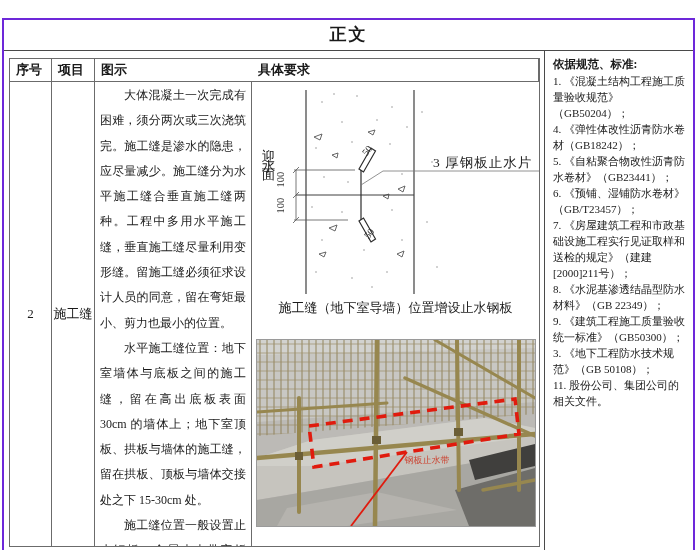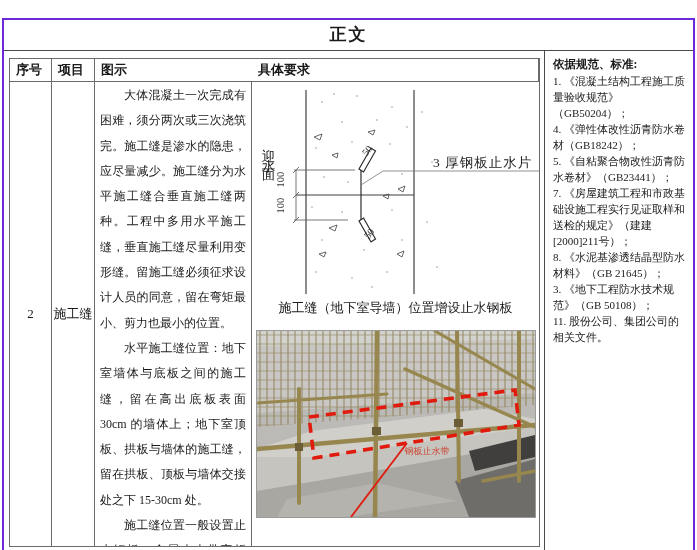--- a/index.html
+++ b/index.html
@@ -29,21 +29,21 @@
   .dlabel{position:absolute;font-size:13px;color:#1a1a1a;white-space:nowrap;}
   .water-face{left:7px;top:56px;writing-mode:vertical-rl;letter-spacing:10px;font-size:13.5px;}
   .dim{font-size:10.5px;transform:rotate(-90deg);transform-origin:center;color:#333;}
   .dim-top{left:21px;top:92px;}
   .dim-bottom{left:21px;top:118px;}
   .hook50{font-size:10px;color:#333;transform:rotate(-52deg);}
   .hook50-top{left:110px;top:63px;}
   .hook50-bottom{left:112px;top:146px;}
   .leader-label{left:167px;top:72px;font-size:13.5px;letter-spacing:1px;margin-left:14px;}
   .fig-caption{height:26px;line-height:24px;text-align:center;font-size:13px;flex:none;}
-  .photo{position:relative;flex:none;height:186px;width:278px;margin:8px auto;border:1px solid #9a9a9a;
+  .photo{position:relative;flex:none;height:186px;width:278px;margin:17px auto;border:1px solid #9a9a9a;
          overflow:hidden;background:#bef264;}
   .photo svg{display:block;}
   .photo-annotation{position:absolute;left:148px;top:114px;font-size:9px;color:rgba(205,45,25,.85);
                     white-space:nowrap;}
   .caption2{height:27px;line-height:26px;margin-top:40px;}
 </style>
 </head>
 <body>
 
 <div class="page">
@@ -202,21 +202,23 @@
           </div>
         </div>
       </div>
 
       <div class="right">
         <div class="std-header">依据规范、标准:</div>
         <div>
             <div class="std-item">1. 《混凝土结构工程施工质量验收规范》（GB50204）；</div>
             <div class="std-item">4. 《弹性体改性沥青防水卷材（GB18242）；</div>
             <div class="std-item">5. 《自粘聚合物改性沥青防水卷材》（GB23441）；</div>
+            <div class="std-item">6. 《预铺、湿铺防水卷材》（GB/T23457）；</div>
             <div class="std-item">7. 《房屋建筑工程和市政基础设施工程实行见证取样和送检的规定》（建建[2000]211号）；</div>
-            <div class="std-item">8. 《水泥基渗透结晶型防水材料》（GB 21645）；</div>
+            <div class="std-item">8. 《水泥基渗透结晶型防水材料》（GB 22349）；</div>
+            <div class="std-item">9. 《建筑工程施工质量验收统一标准》（GB50300）；</div>
             <div class="std-item">3. 《地下工程防水技术规范》（GB 50108）；</div>
             <div class="std-item">11. 股份公司、集团公司的相关文件。</div>
           </div>
       </div>
     </div>
   </div>
 </div>
 
 </body></html>

